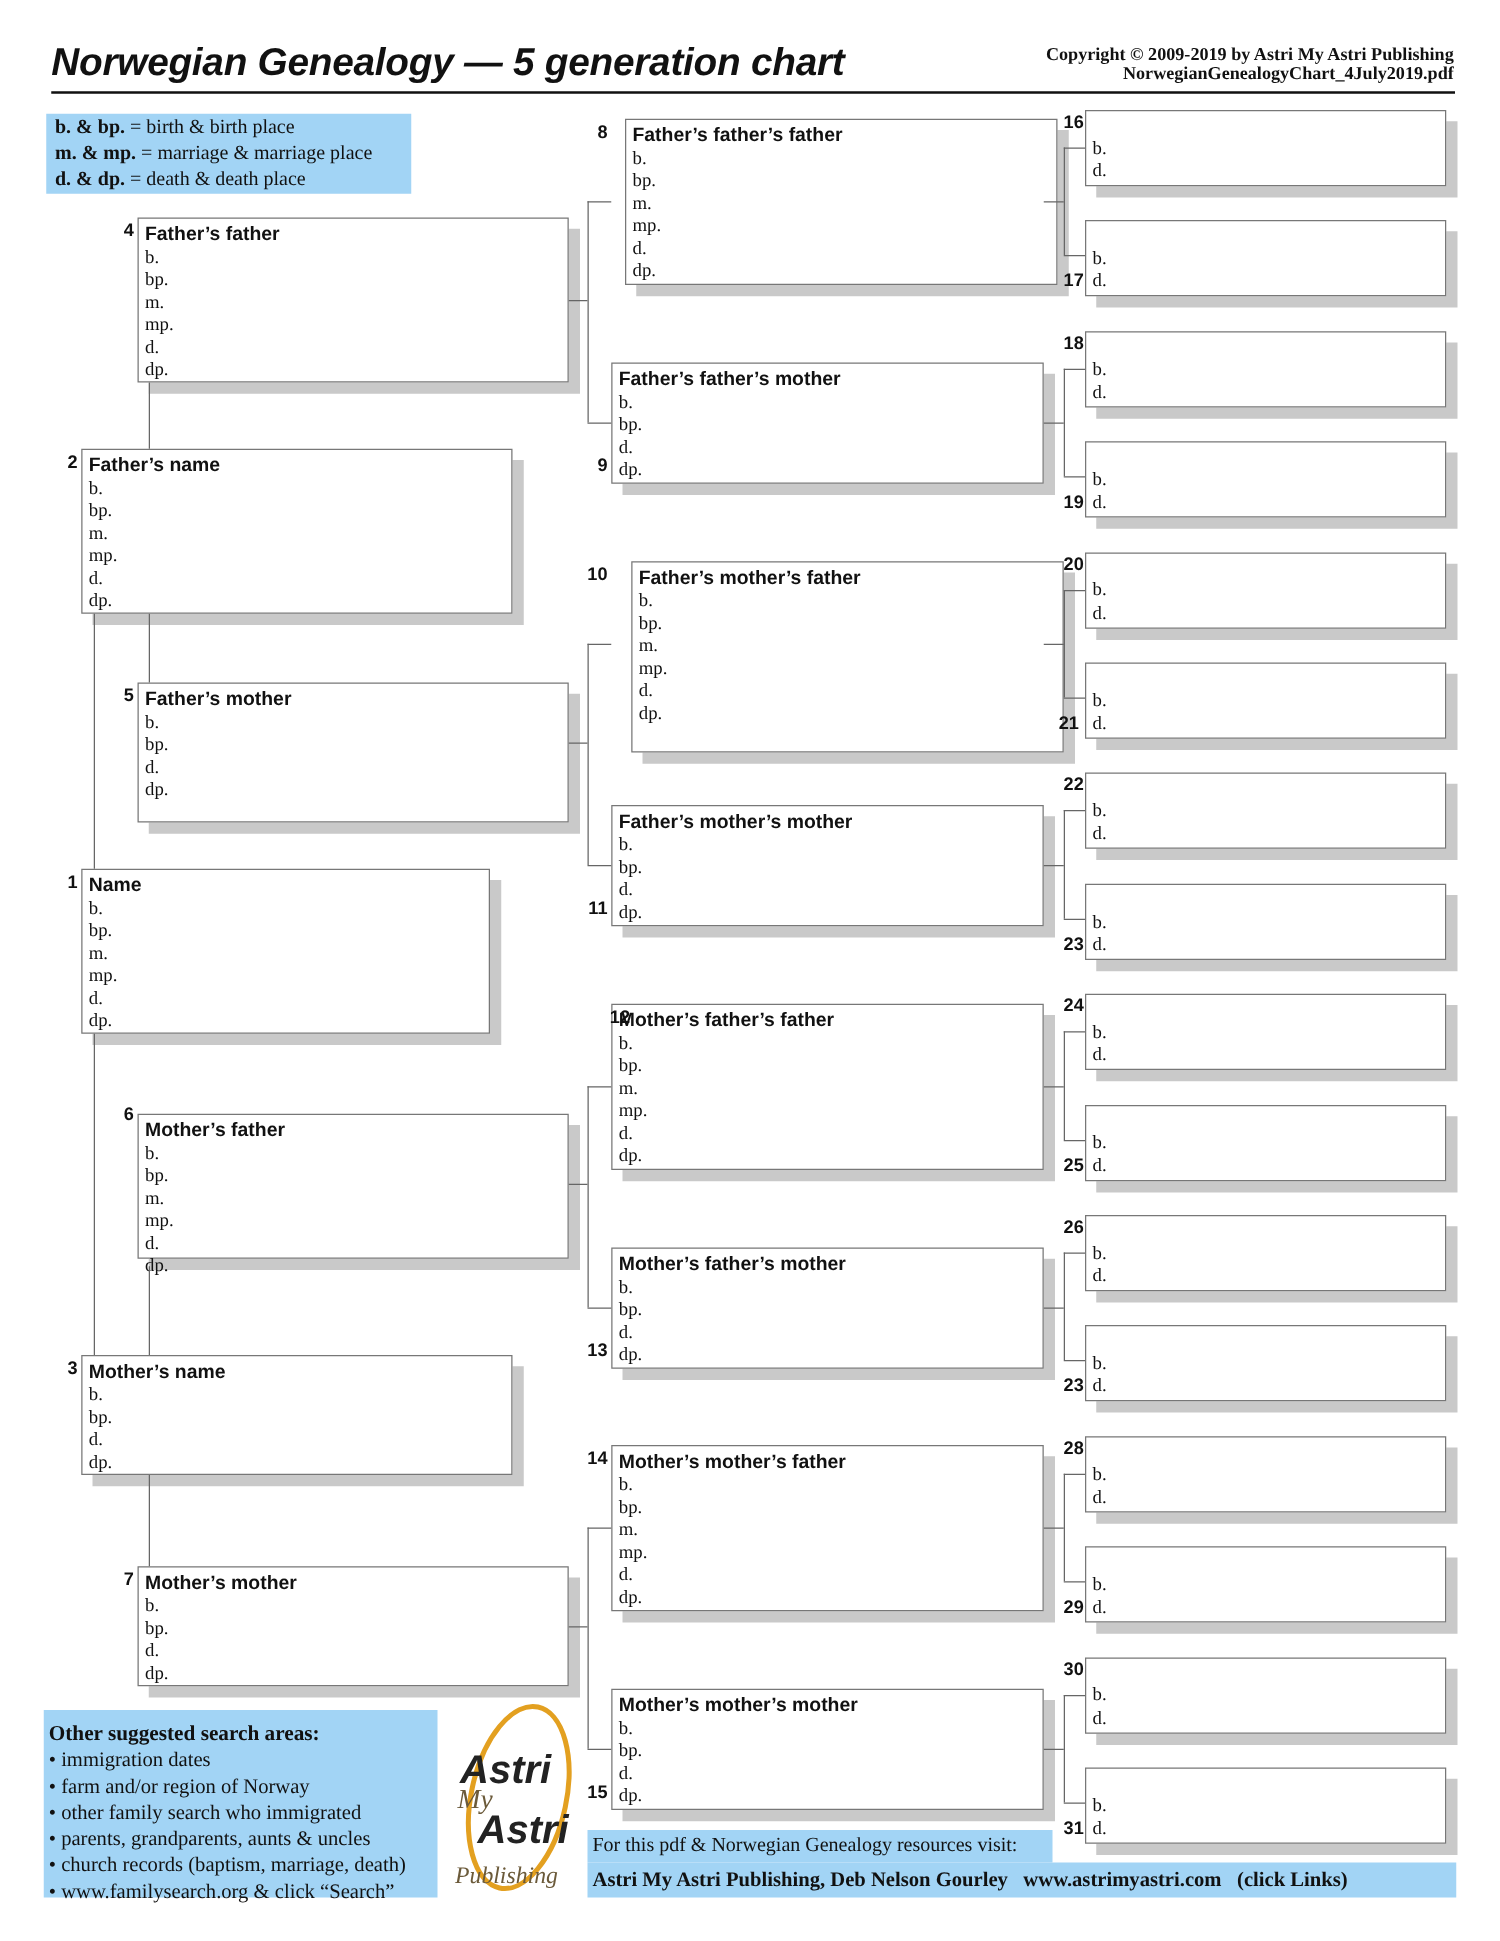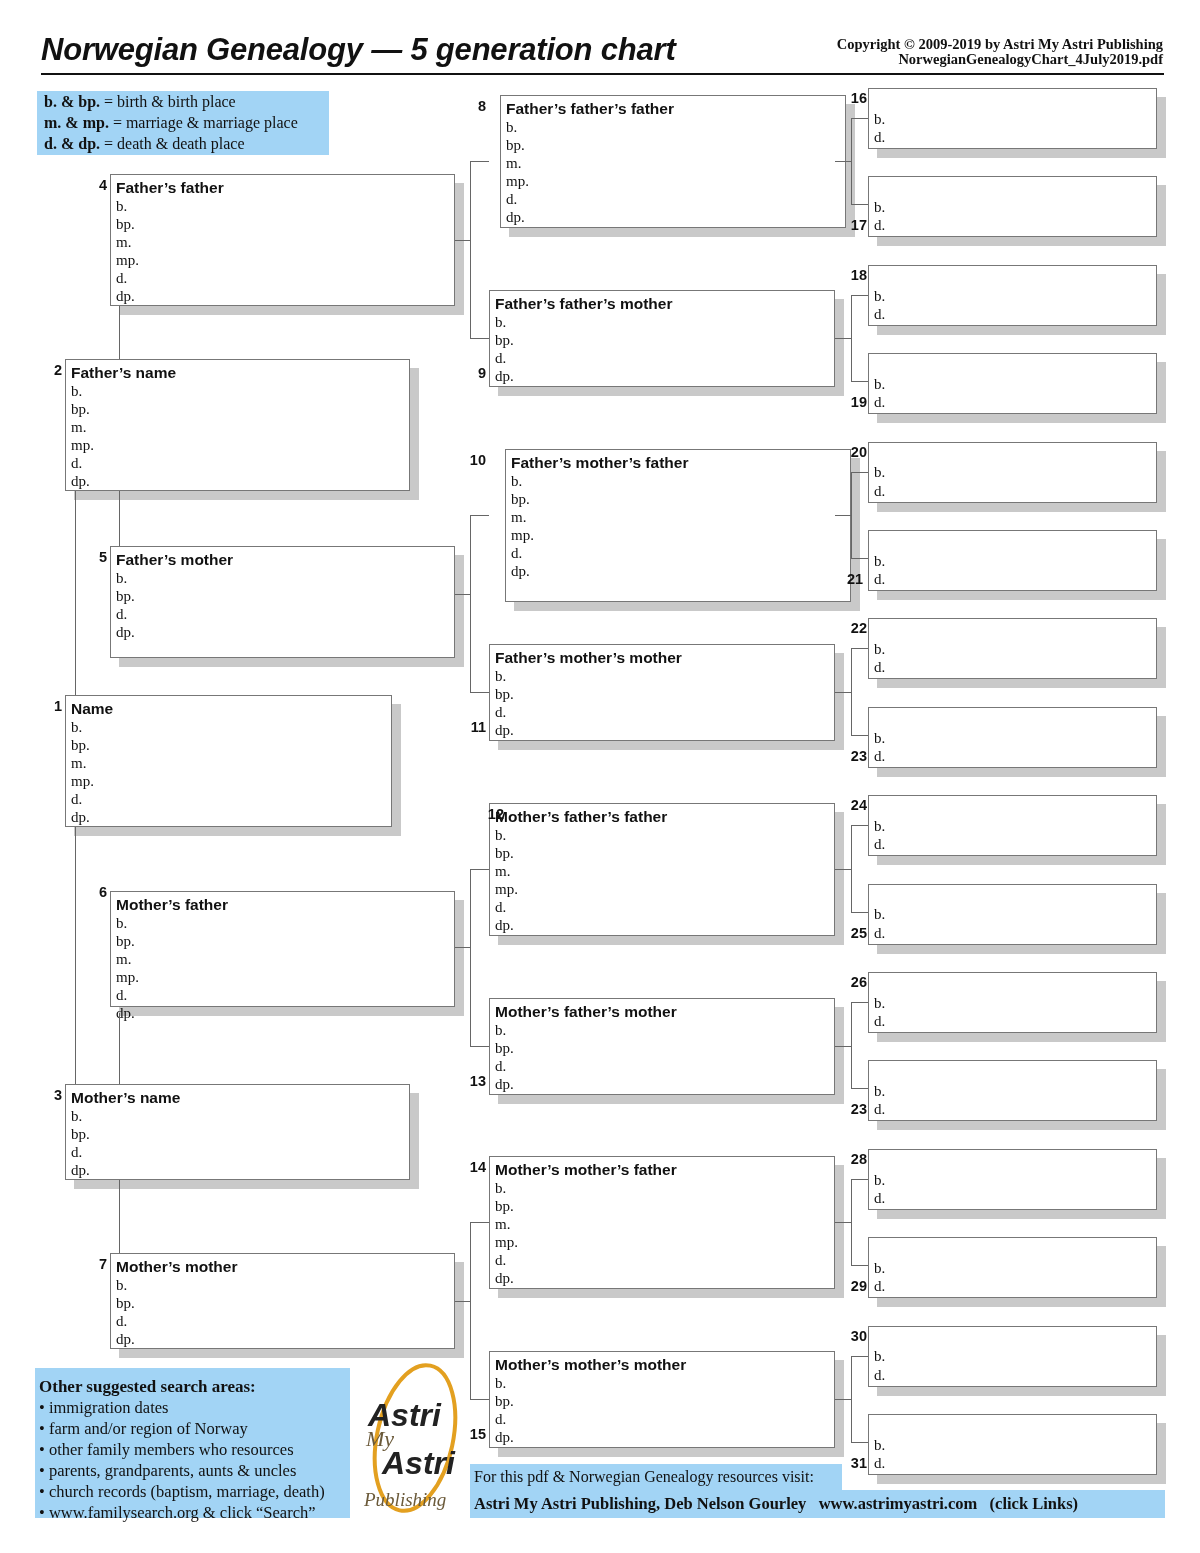--- a/index.html
+++ b/index.html
@@ -340,21 +340,21 @@
     <div class="ln-h" style="left: 835px; top: 1399px; width: 16px;"></div>
     <div class="ln-v" style="left: 851px; top: 1355.6px; height: 86.4px;"></div>
     <div class="ln-h" style="left: 851px; top: 1355.6px; width: 17px;"></div>
     <div class="ln-h" style="left: 851px; top: 1442px; width: 17px;"></div>
   </div>
 
 <div class="search">
   <div class="h">Other suggested search areas:</div>
   <div>• immigration dates</div>
   <div>• farm and/or region of Norway</div>
-  <div>• other family members who resources</div>
+  <div>• other family search who immigrated</div>
   <div>• parents, grandparents, aunts &amp; uncles</div>
   <div>• church records (baptism, marriage, death)</div>
   <div>• www.familysearch.org &amp; click “Search”</div>
 </div>
 
 <div class="logo">
   <svg width="100" height="160" viewBox="0 0 100 160">
     <ellipse cx="55" cy="78" rx="38" ry="74" fill="none" stroke="#e3a020" stroke-width="4" transform="rotate(12 55 78)"></ellipse>
     <text x="8" y="66" font-family="Liberation Sans, sans-serif" font-weight="bold" font-style="italic" font-size="32" fill="#222">Astri</text>
     <text x="6" y="86" font-family="Liberation Serif, serif" font-style="italic" font-size="22" fill="#6b5a3a">My</text>

